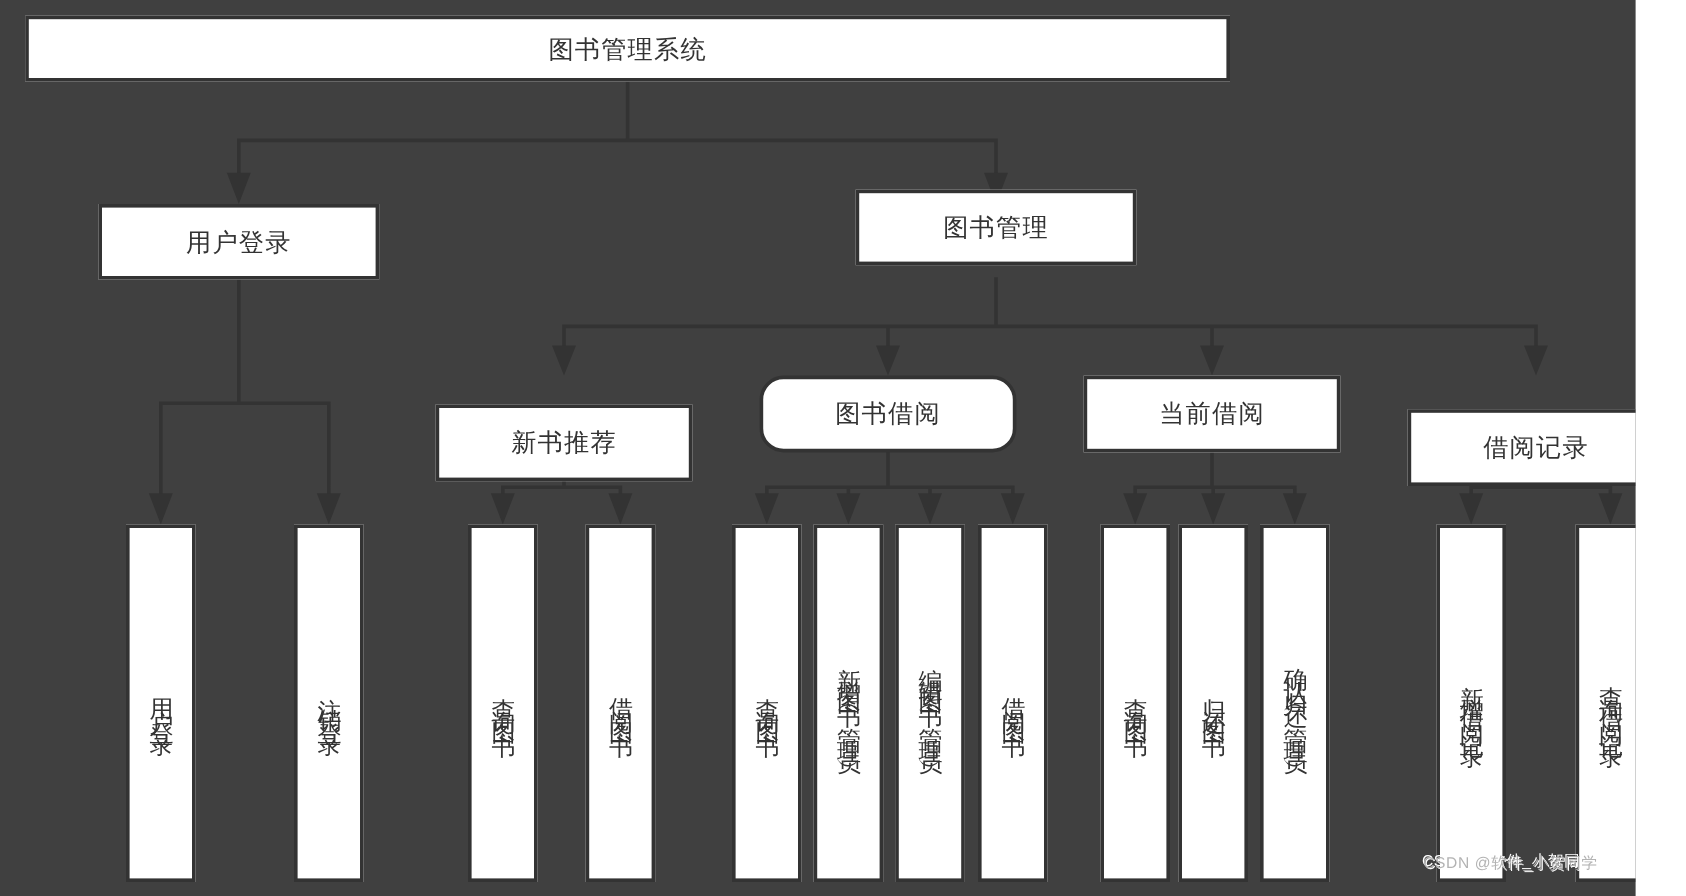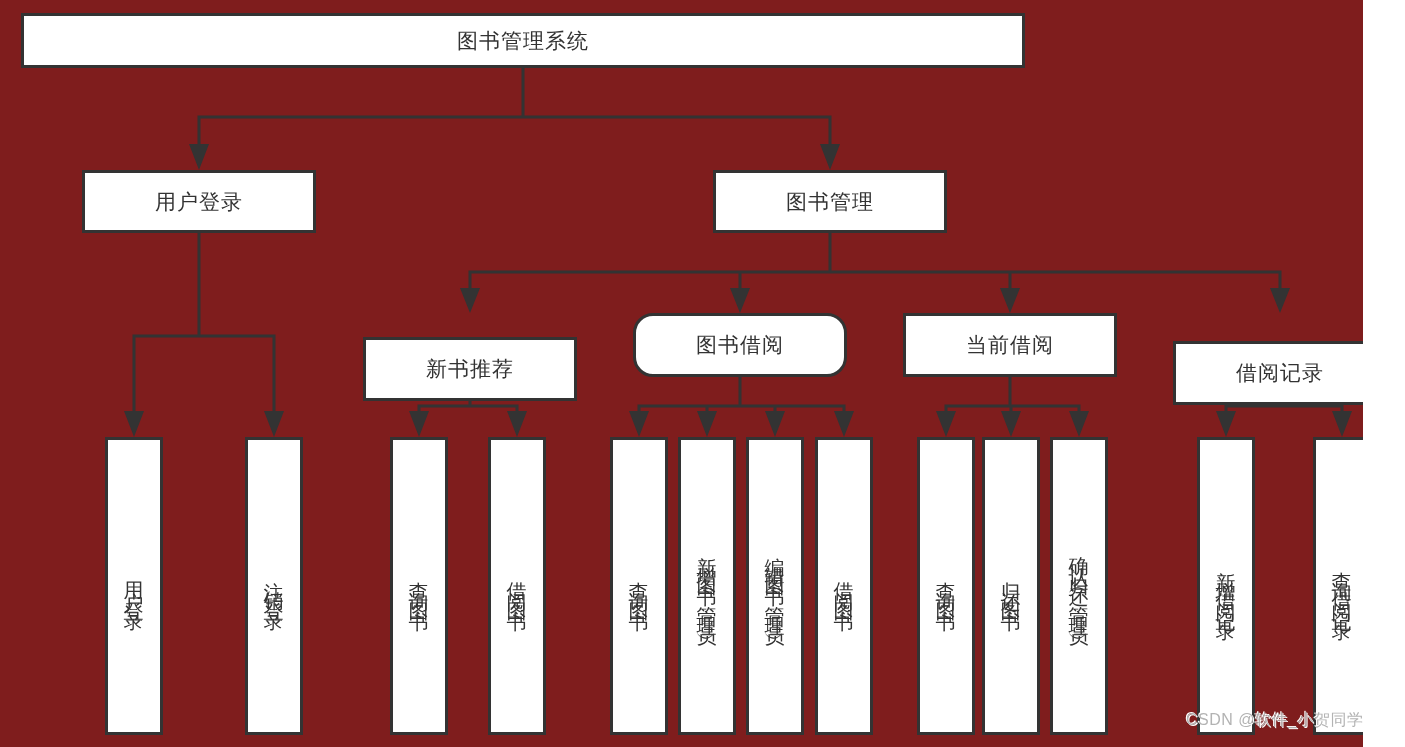--- a/index.html
+++ b/index.html
@@ -4,21 +4,21 @@
 <style>
   html, body { margin: 0; padding: 0; }
   body {
     background: #ffffff;
     font-family: "Liberation Sans", "DejaVu Sans", sans-serif;
   }
   .canvas {
     position: relative;
     width: 1363px;
     height: 747px;
-    background: #7f1d1d;
+    background: #404040;
     overflow: hidden;
   }
   .connectors {
     position: absolute;
     left: 0; top: 0;
     z-index: 0;
   }
   .node {
     position: absolute;
     box-sizing: border-box;
@@ -45,21 +45,21 @@
     text-orientation: mixed;
     font-size: 20px;
     letter-spacing: 10px;
     line-height: 1;
     white-space: nowrap;
   }
   .watermark {
     position: absolute;
     left: 1186px; top: 710px;
     z-index: 2;
-    font-size: 16px;
+    font-size: 13px;
     color: #b3b3b3;
     letter-spacing: 0.5px;
     white-space: nowrap;
     text-shadow: 1px 1px 0 #ffffff, -1px -1px 0 #ffffff;
   }
 </style>
 </head>
 <body>
 
 <div class="canvas">
@@ -98,21 +98,21 @@
       M629 411 H649 L639 437 Z  M697 411 H717 L707 437 Z
       M765 411 H785 L775 437 Z  M834 411 H854 L844 437 Z
       M936 411 H956 L946 437 Z  M1001 411 H1021 L1011 437 Z
       M1069 411 H1089 L1079 437 Z
       M1216 411 H1236 L1226 437 Z  M1332 411 H1352 L1342 437 Z"></path>
   </svg>
 
   <div class="node hbox root-box">图书管理系统</div>
 
   <div class="node hbox" style="left:82px; top:170px; width:234px; height:63px;">用户登录</div>
-  <div class="node hbox" style="left:713px; top:170px; width:234px; height:63px;">图书管理</div>
+  <div class="node hbox" style="left:713px; top:158px; width:234px; height:63px;">图书管理</div>
 
   <div class="node hbox" style="left:363px; top:313px; width:214px; height:64px;margin-top:24px;">新书推荐</div>
   <div class="node hbox" style="left:633px; top:313px; width:214px; height:64px;border-radius:20px;">图书借阅</div>
   <div class="node hbox" style="left:903px; top:313px; width:214px; height:64px;">当前借阅</div>
   <div class="node hbox" style="left:1173px; top:313px; width:214px; height:64px;margin-top:28px;">借阅记录</div>
 
   <div class="node leaf" style="left:105px;">
     <span>用户登录</span>
   </div>
   <div class="node leaf" style="left:245px;">

